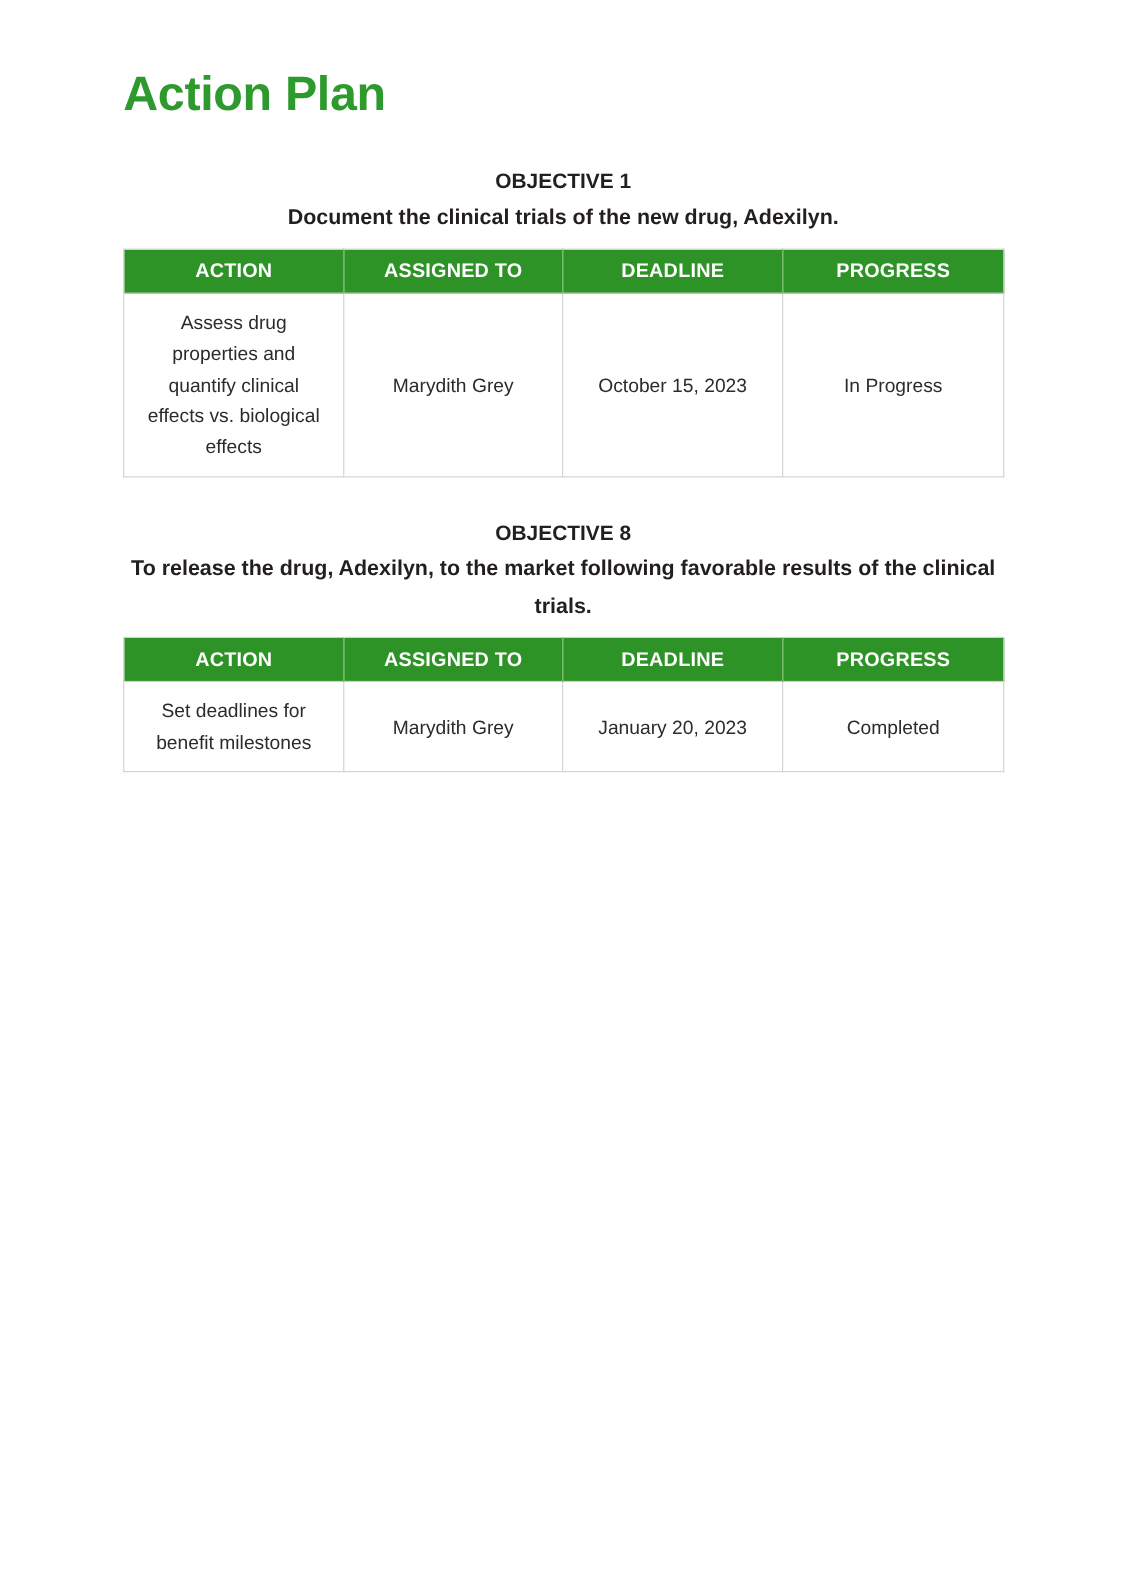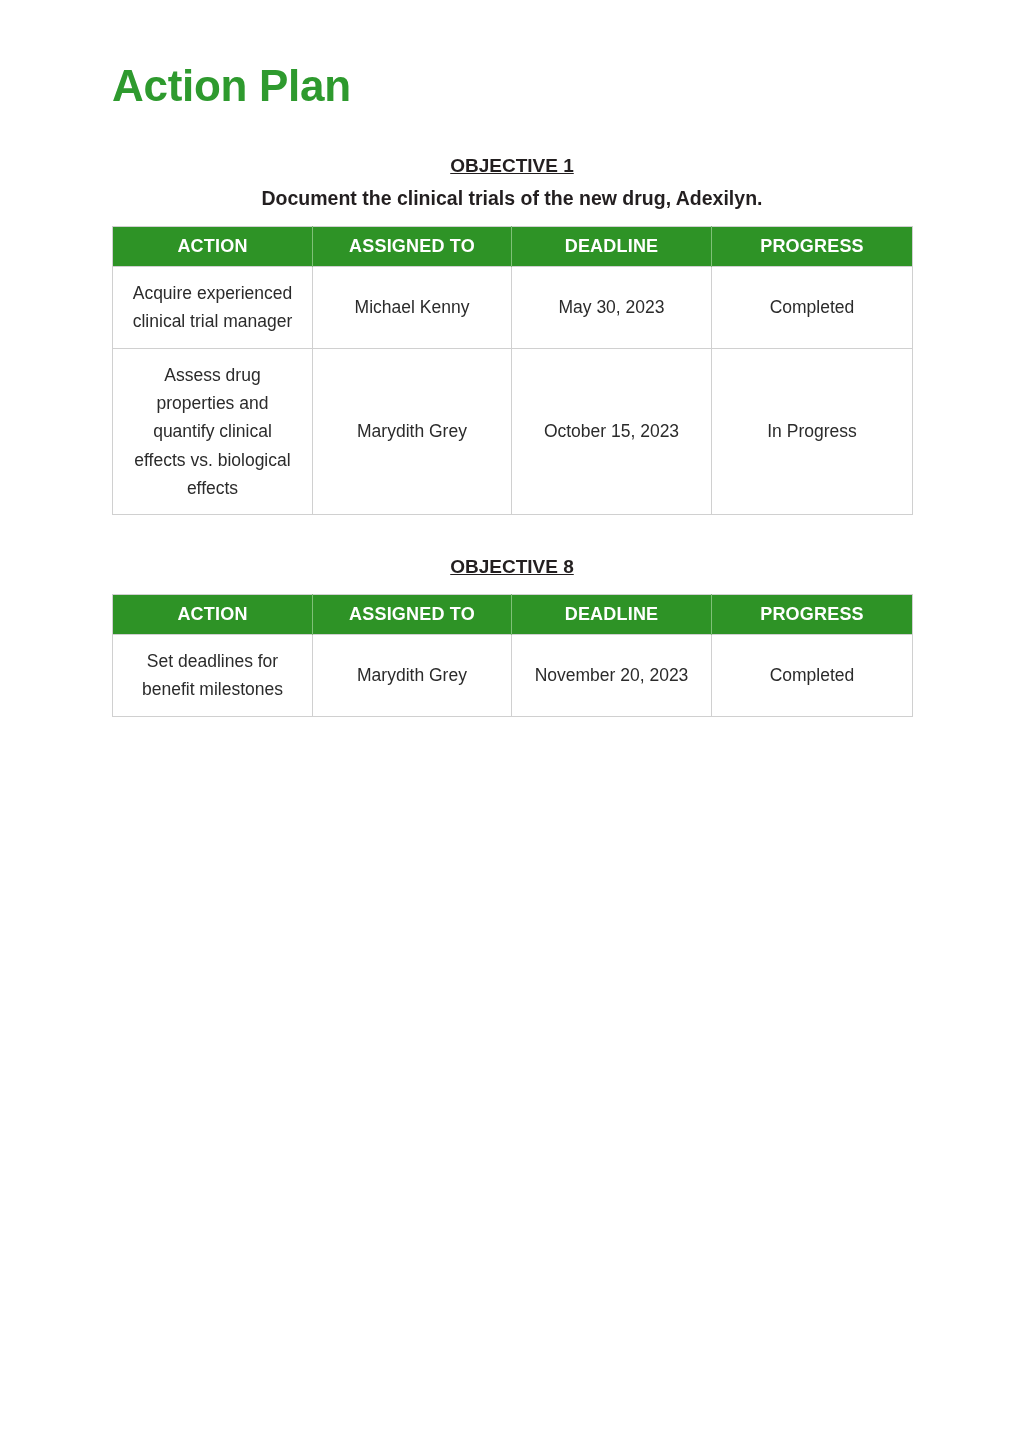--- a/index.html
+++ b/index.html
@@ -47,21 +47,20 @@
   }
 
   .objective-heading {
     text-align: center;
     font-size: 19px;
     font-weight: bold;
     color: #231f20;
     line-height: 1.45;
     margin: 0;
     padding: 0 0 2px 0;
-    text-decoration: underline;
   }
 
   .objective-desc {
     text-align: center;
     font-size: 19.5px;
     font-weight: bold;
     color: #231f20;
     line-height: 1.72;
     margin: 0;
     padding: 0 4px;
@@ -136,62 +135,57 @@
         <thead>
           <tr>
             <th>ACTION</th>
             <th>ASSIGNED TO</th>
             <th>DEADLINE</th>
             <th>PROGRESS</th>
           </tr>
         </thead>
         <tbody>
           <tr>
-            <td>Acquire experienced clinical trial manager</td>
-            <td>Michael Kenny</td>
-            <td>May 30, 2023</td>
-            <td>Completed</td>
-          </tr>
-          <tr>
             <td>Assess drug properties and quantify clinical effects vs. biological effects</td>
             <td>Marydith Grey</td>
             <td>October 15, 2023</td>
             <td>In Progress</td>
           </tr>
         </tbody>
       </table>
     </section>
 
     <div class="gap-between"></div>
 
     <section class="objective-block">
 
       <h2 class="objective-heading">OBJECTIVE 8</h2>
 
+      <p class="objective-desc">To release the drug, Adexilyn, to the market following favorable results of the clinical trials.</p>
 
       <table class="action-table">
         <colgroup>
           <col class="c1">
             <col class="c2">
             <col class="c3">
             <col class="c4">
         </colgroup>
         <thead>
           <tr>
             <th>ACTION</th>
             <th>ASSIGNED TO</th>
             <th>DEADLINE</th>
             <th>PROGRESS</th>
           </tr>
         </thead>
         <tbody>
           <tr>
             <td>Set deadlines for benefit milestones</td>
             <td>Marydith Grey</td>
-            <td>November 20, 2023</td>
+            <td>January 20, 2023</td>
             <td>Completed</td>
           </tr>
         </tbody>
       </table>
     </section>
 
   </div>
 </div>
 
 </body></html>

